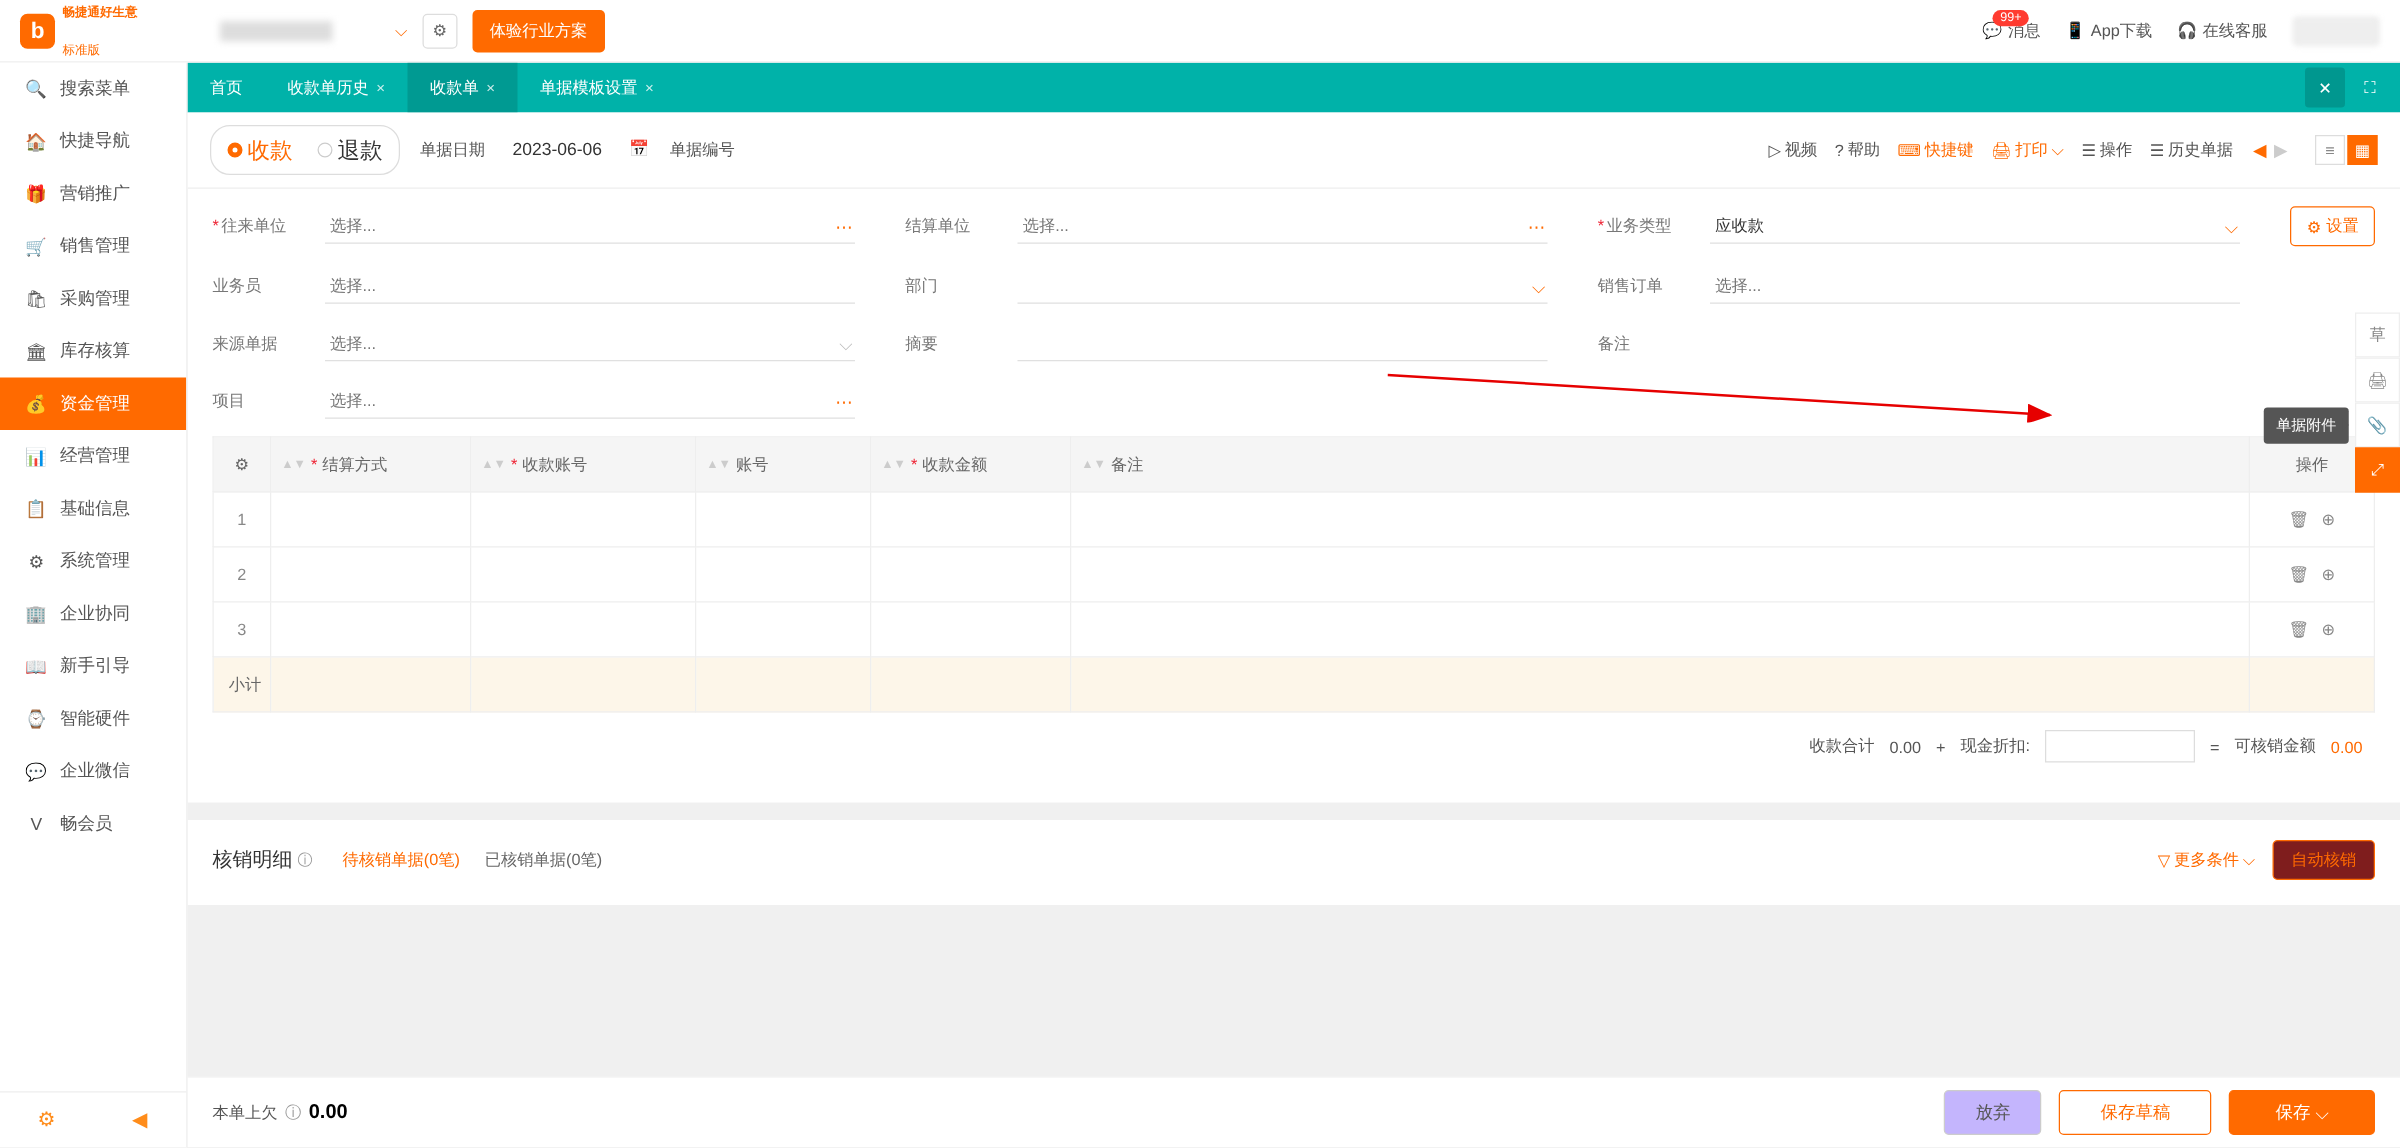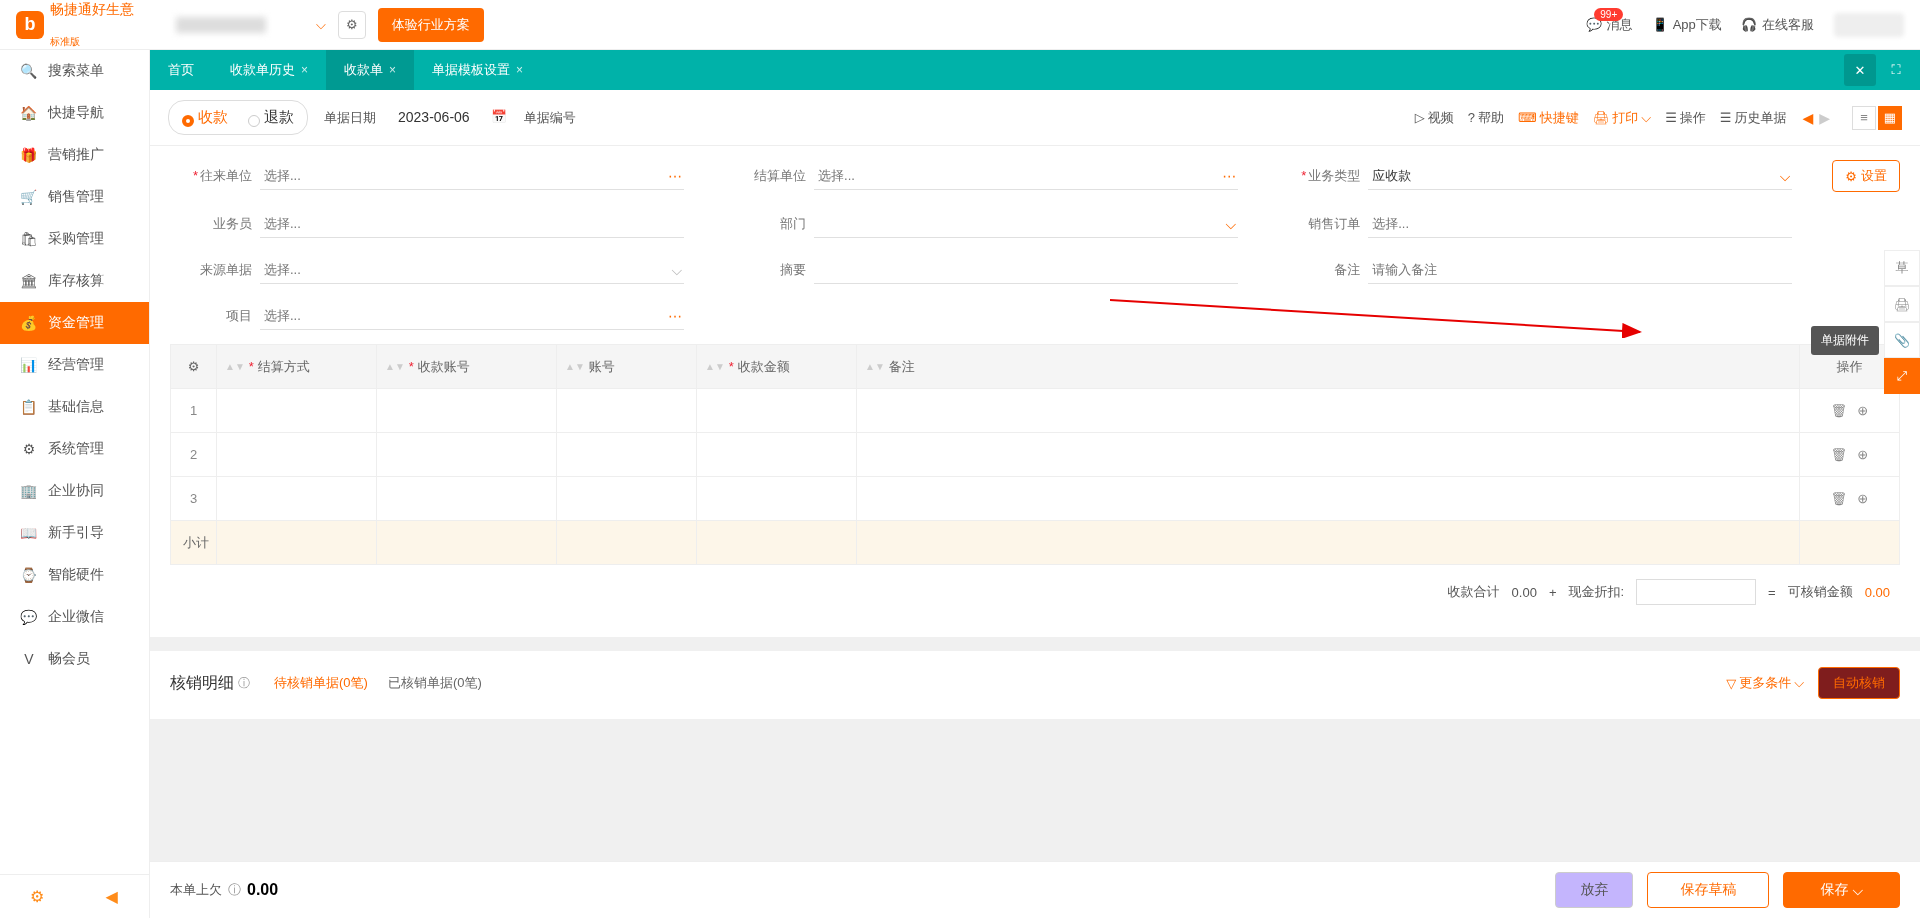--- a/index.html
+++ b/index.html
@@ -3,21 +3,21 @@
 <meta charset="utf-8">
 <style>
 * { box-sizing: border-box; margin: 0; padding: 0; }
 body { font-family: "Microsoft YaHei", Arial, sans-serif; font-size: 13px; color: #333; background: #f5f5f5; overflow: hidden; }
 .app { display: flex; flex-direction: column; height: 918px; width: 1920px; }
 
 
 .topbar { height: 50px; background: #fff; display: flex; align-items: center; padding: 0 16px; border-bottom: 1px solid #eee; }
 .logo-area { display: flex; align-items: center; gap: 6px; width: 140px; }
 .logo-icon { width: 28px; height: 28px; background: #ff6a00; border-radius: 6px; display: flex; align-items: center; justify-content: center; color: #fff; font-weight: bold; font-size: 18px; }
-.logo-text { color: #ff6a00; font-size: 14px; font-weight: 400; }
+.logo-text { color: #ff6a00; font-size: 10px; font-weight: 700; }
 .logo-sub { font-size: 10px; color: #ff6a00; margin-top: 16px; }
 .company-select { margin-left: 20px; color: #999; display: flex; align-items: center; gap: 50px; cursor: pointer; }
 .gear-btn { width: 28px; height: 28px; border: 1px solid #ddd; border-radius: 4px; display: flex; align-items: center; justify-content: center; margin-left: 12px; cursor: pointer; color: #666; }
 .orange-btn { background: #ff6a00; color: #fff; border: none; padding: 8px 14px; border-radius: 4px; margin-left: 12px; cursor: pointer; font-size: 13px; }
 .top-spacer { flex: 1; }
 .top-actions { display: flex; align-items: center; gap: 20px; color: #555; }
 .top-action { display: flex; align-items: center; gap: 4px; cursor: pointer; position: relative; font-size: 13px; }
 .badge { position: absolute; top: -8px; left: 8px; background: #ff3b30; color: #fff; font-size: 10px; padding: 1px 6px; border-radius: 8px; }
 .avatar-blur { width: 70px; height: 24px; background: #eee; border-radius: 4px; filter: blur(2px); }
 
@@ -38,42 +38,42 @@
 .tab.active { background: #009a92; }
 .tab-close { font-size: 12px; cursor: pointer; opacity: 0.8; }
 .tabs-spacer { flex: 1; }
 .tabs-right { display: flex; align-items: center; padding-right: 8px; gap: 4px; }
 .tabs-right .trbtn { width: 32px; height: 32px; display: flex; align-items: center; justify-content: center; color: #fff; cursor: pointer; border-radius: 3px; }
 .tabs-right .trbtn.dark { background: rgba(0,0,0,0.15); }
 
 
 .toolbar { background: #fff; padding: 10px 18px; display: flex; align-items: center; gap: 16px; border-bottom: 1px solid #eee; }
 .radio-group { display: flex; align-items: center; border: 1px solid #ddd; border-radius: 16px; padding: 3px; background: #fff; }
-.radio-opt { display: flex; align-items: flex-end; gap: 4px; padding: 4px 10px; cursor: pointer; font-size: 15px; }
+.radio-opt { display: flex; align-items: center; gap: 4px; padding: 4px 10px; cursor: pointer; font-size: 18px; }
 .radio-dot { width: 12px; height: 12px; border-radius: 50%; border: 1px solid #ccc; display: inline-block; }
 .radio-opt.checked .radio-dot { border: 4px solid #ff6a00; width: 12px; height: 12px; }
 .radio-opt.checked { color: #ff6a00; }
 .field-inline { display: flex; align-items: flex-start; gap: 22px; color: #555; font-size: 13px; }
 .tool-spacer { flex: 1; }
 .tool-links { display: flex; align-items: center; gap: 14px; color: #555; font-size: 13px; }
 .tool-link { display: flex; align-items: center; gap: 3px; cursor: pointer; }
 .tool-link.orange { color: #ff6a00; }
 .view-toggles { display: flex; gap: 2px; margin-left: 6px; }
 .view-tgl { width: 24px; height: 24px; border: 1px solid #ddd; display: flex; align-items: center; justify-content: center; cursor: pointer; color: #888; }
 .view-tgl.active { background: #ff6a00; color: #fff; border-color: #ff6a00; }
 .nav-arrows { display: flex; gap: 2px; align-items: center; }
 .nav-arrows .arr { color: #ff6a00; cursor: pointer; padding: 0 2px; font-size: 14px; }
 .nav-arrows .arr.gray { color: #ccc; }
 
 
 .content-scroll { flex: 1; overflow-y: auto; padding: 0 0 10px 0; }
 .form-panel { background: #fff; margin: 0; padding: 14px 20px 18px 20px; }
 .form-grid { display: grid; grid-template-columns: 1fr 1fr 1fr auto; gap: 18px 40px; align-items: center; }
 .form-field { display: flex; align-items: center; }
-.form-label { width: 90px; text-align: right; color: #777; font-size: 13px; padding-right: 8px; }
+.form-label { width: 90px; color: #777; font-size: 13px; padding-right: 8px; }
 .form-label .req { color: #e23; margin-right: 2px; }
 .form-input { flex: 1; border: none; border-bottom: 1px solid #e0e0e0; padding: 6px 4px; font-size: 13px; color: #333; background: transparent; outline: none; position: relative; }
 .form-input-wrap { flex: 1; position: relative; display: flex; align-items: center; }
 .form-input-wrap .suffix { position: absolute; right: 2px; color: #ff6a00; font-size: 14px; cursor: pointer; }
 .form-input-wrap .suffix.gray { color: #bbb; }
 .settings-btn { border: 1px solid #ff6a00; color: #ff6a00; background: #fff; padding: 6px 12px; border-radius: 4px; cursor: pointer; display: flex; align-items: center; gap: 4px; font-size: 13px; }
 
 
 .table-wrap { margin: 14px 0 0 0; }
 .tbl { width: 100%; border-collapse: collapse; table-layout: fixed; }
@@ -393,23 +393,20 @@
                 </div>
             </div>
             <div class="form-field">
               <div class="form-label"><span>摘要</span></div>
               <div class="form-input-wrap">
                   <input class="form-input" style="">
                 </div>
             </div>
             <div class="form-field">
               <div class="form-label"><span>备注</span></div>
-              <div class="form-input-wrap">
-                  <input class="form-input" placeholder="请输入备注" style="">
-                </div>
             </div>
             <div></div>
 
             <div class="form-field">
               <div class="form-label"><span>项目</span></div>
               <div class="form-input-wrap">
                   <input class="form-input" placeholder="选择..." style="">
                   <span class="suffix">⋯</span>
                 </div>
             </div>

